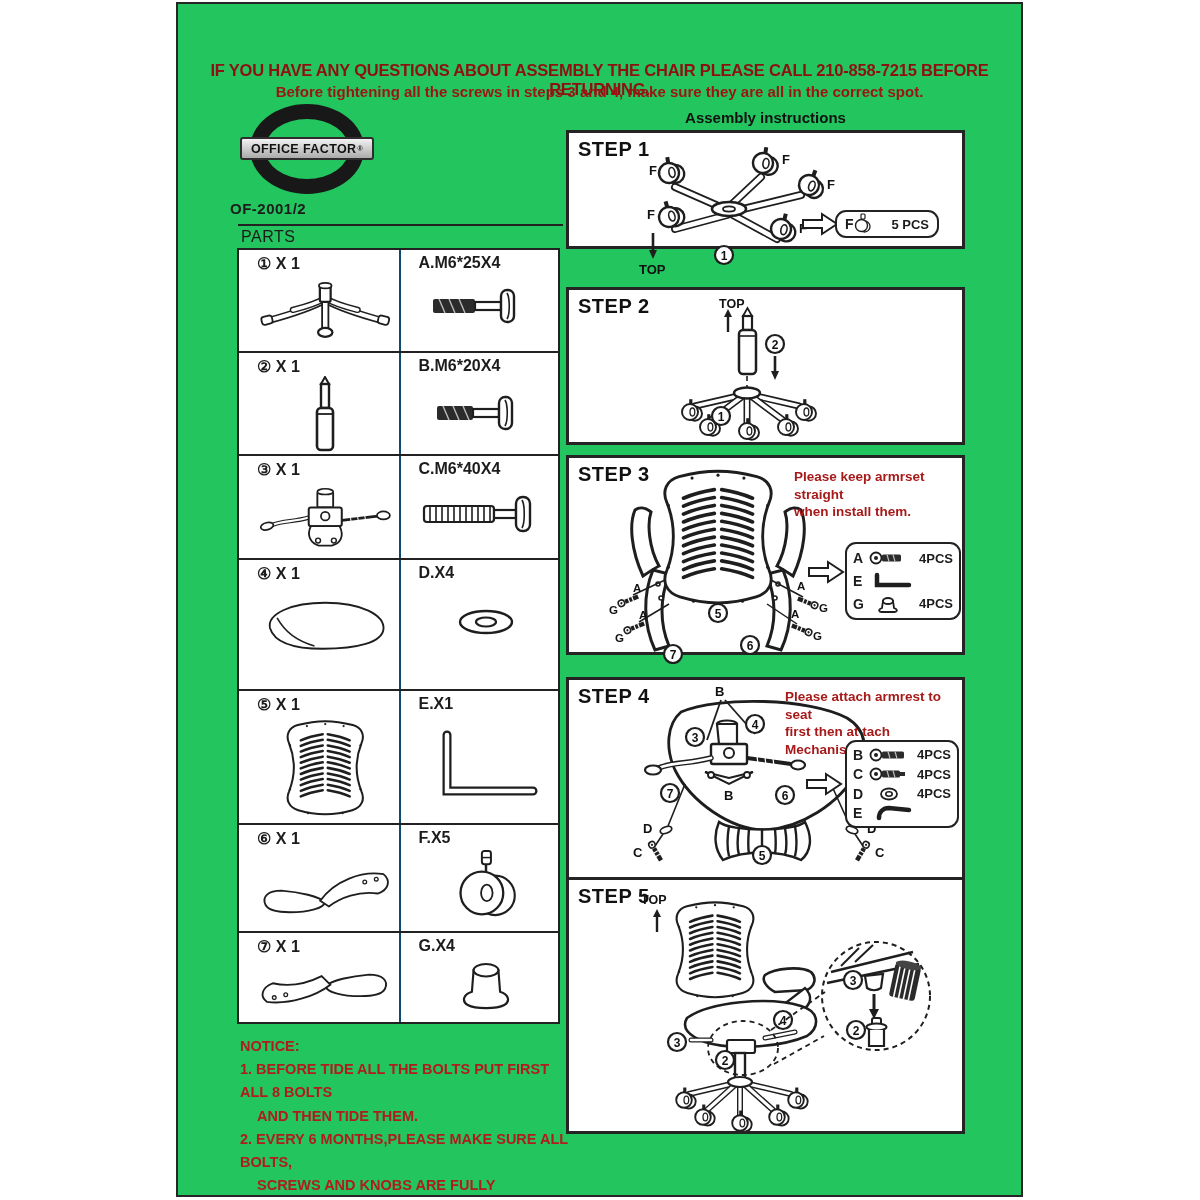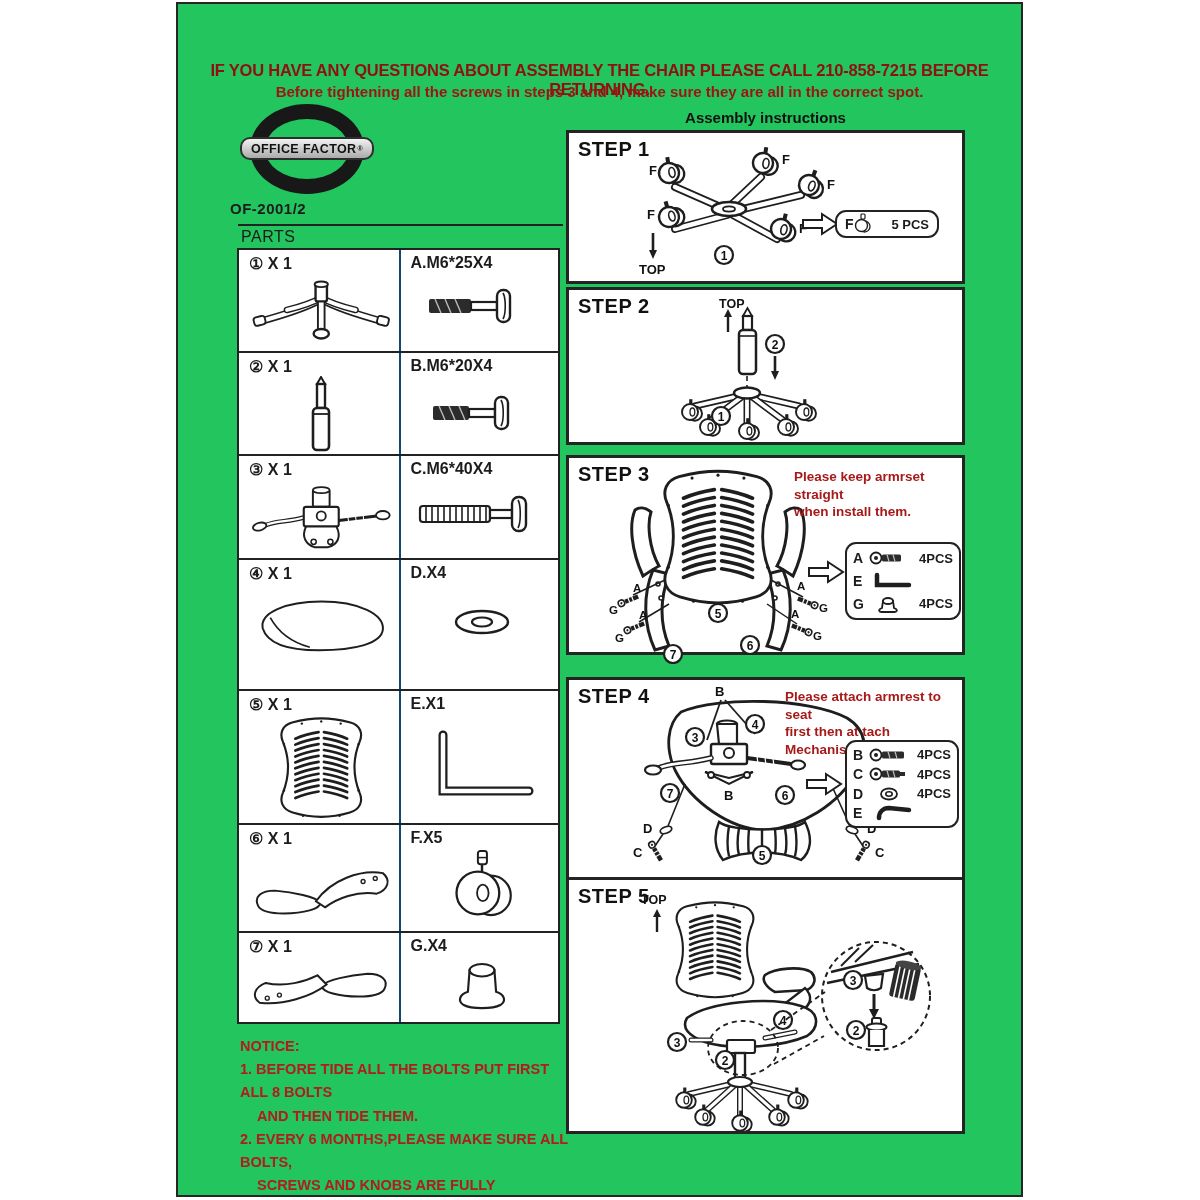--- a/index.html
+++ b/index.html
@@ -3,38 +3,38 @@
 <meta charset="utf-8">
 <style>
 *{margin:0;padding:0;box-sizing:border-box}
 html,body{width:1200px;height:1200px;background:#fff}
 body{font-family:"Liberation Sans",sans-serif;color:#1c1c1c;position:relative}
 .page{position:absolute;left:176px;top:2px;width:847px;height:1195px;border:2px solid #262626;background:#22c55e}
 .hdr1{position:absolute;top:57px;left:0;width:100%;text-align:center;font-weight:bold;font-size:16.5px;letter-spacing:-0.2px;color:#8e1012}
 .hdr2{position:absolute;top:79px;left:0;width:100%;text-align:center;font-weight:bold;font-size:15px;color:#9d1416}
 .logo{position:absolute;left:62px;top:100px;width:134px;height:92px}
 .logo-ring{position:absolute;left:10px;top:0;width:114px;height:90px;border:15px solid #181818;border-radius:50%}
-.logo-banner{position:absolute;left:0;top:33px;width:134px;height:23px;background:linear-gradient(#f2f2f2,#ababab);border:2px solid #2e2e2e;border-radius:10px;display:flex;align-items:center;justify-content:center;font-weight:bold;font-size:12.5px;letter-spacing:.4px;color:#111;white-space:nowrap}
+.logo-banner{position:absolute;left:0;top:33px;width:134px;height:23px;background:linear-gradient(#f2f2f2,#ababab);border:2px solid #2e2e2e;border-radius:3px;display:flex;align-items:center;justify-content:center;font-weight:bold;font-size:12.5px;letter-spacing:.4px;color:#111;white-space:nowrap}
 .logo-banner sup{font-size:7px;margin-left:1px}
 .model{position:absolute;left:52px;top:196px;font-size:15px;font-weight:bold;letter-spacing:.5px}
 .rule{position:absolute;left:60px;top:220px;width:325px;height:2px;background:#222}
 .parts-h{position:absolute;left:63px;top:224px;font-size:16px;letter-spacing:.5px}
 .parts-table{position:absolute;left:59px;top:244px;width:323px;border:2px solid #222;background:#fff}
 .prow{display:flex;border-top:2px solid #222}
 .prow:first-child{border-top:none}
-.pcell{position:relative;width:50%;padding:4px 5px 0 10px;overflow:hidden}
+.pcell{position:relative;width:50%;padding:4px 5px 0 18px;overflow:hidden}
 .pcell.right{border-left:2px solid #0c4a6e}
 .plabel{font-weight:bold;font-size:16px}
 .pdraw{display:flex;justify-content:center}
 .r1{height:101px}.r2{height:103px}.r3{height:104px}.r4{height:131px}.r5{height:134px}.r6{height:108px}.r7{height:91px}
 .notice{position:absolute;left:62px;top:1031px;width:340px;color:#b01c1f;font-weight:bold;font-size:14.5px;line-height:1.6}
 .notice .ind{padding-left:17px}
 .asm-title{position:absolute;left:388px;top:105px;width:399px;text-align:center;font-weight:bold;font-size:15px;color:#111}
 .step{position:absolute;left:388px;width:399px;border:3px solid #242424;background:#fff}
-#step1{top:126px;height:154px}
+#step1{top:126px;height:119px}
 #step2{top:283px;height:158px}
 #step3{top:451px;height:200px}
 #step4{top:673px;height:232px}
 #step5{top:873px;height:257px}
 .step-title{position:absolute;left:9px;top:5px;font-size:20px;font-weight:bold;letter-spacing:.5px;color:#111;z-index:3}
 .diagram{position:absolute;left:0;top:0}
 .note{position:absolute;color:#a61a1a;font-weight:bold;font-size:13.5px;line-height:1.3;z-index:3}
 #note3{left:225px;top:10px;width:168px}
 #note4{left:216px;top:8px;width:176px}
 .legend{position:absolute;border:2.5px solid #222;border-radius:11px;background:#fff;z-index:3;padding:3px 6px;display:flex;flex-direction:column;justify-content:space-around}

